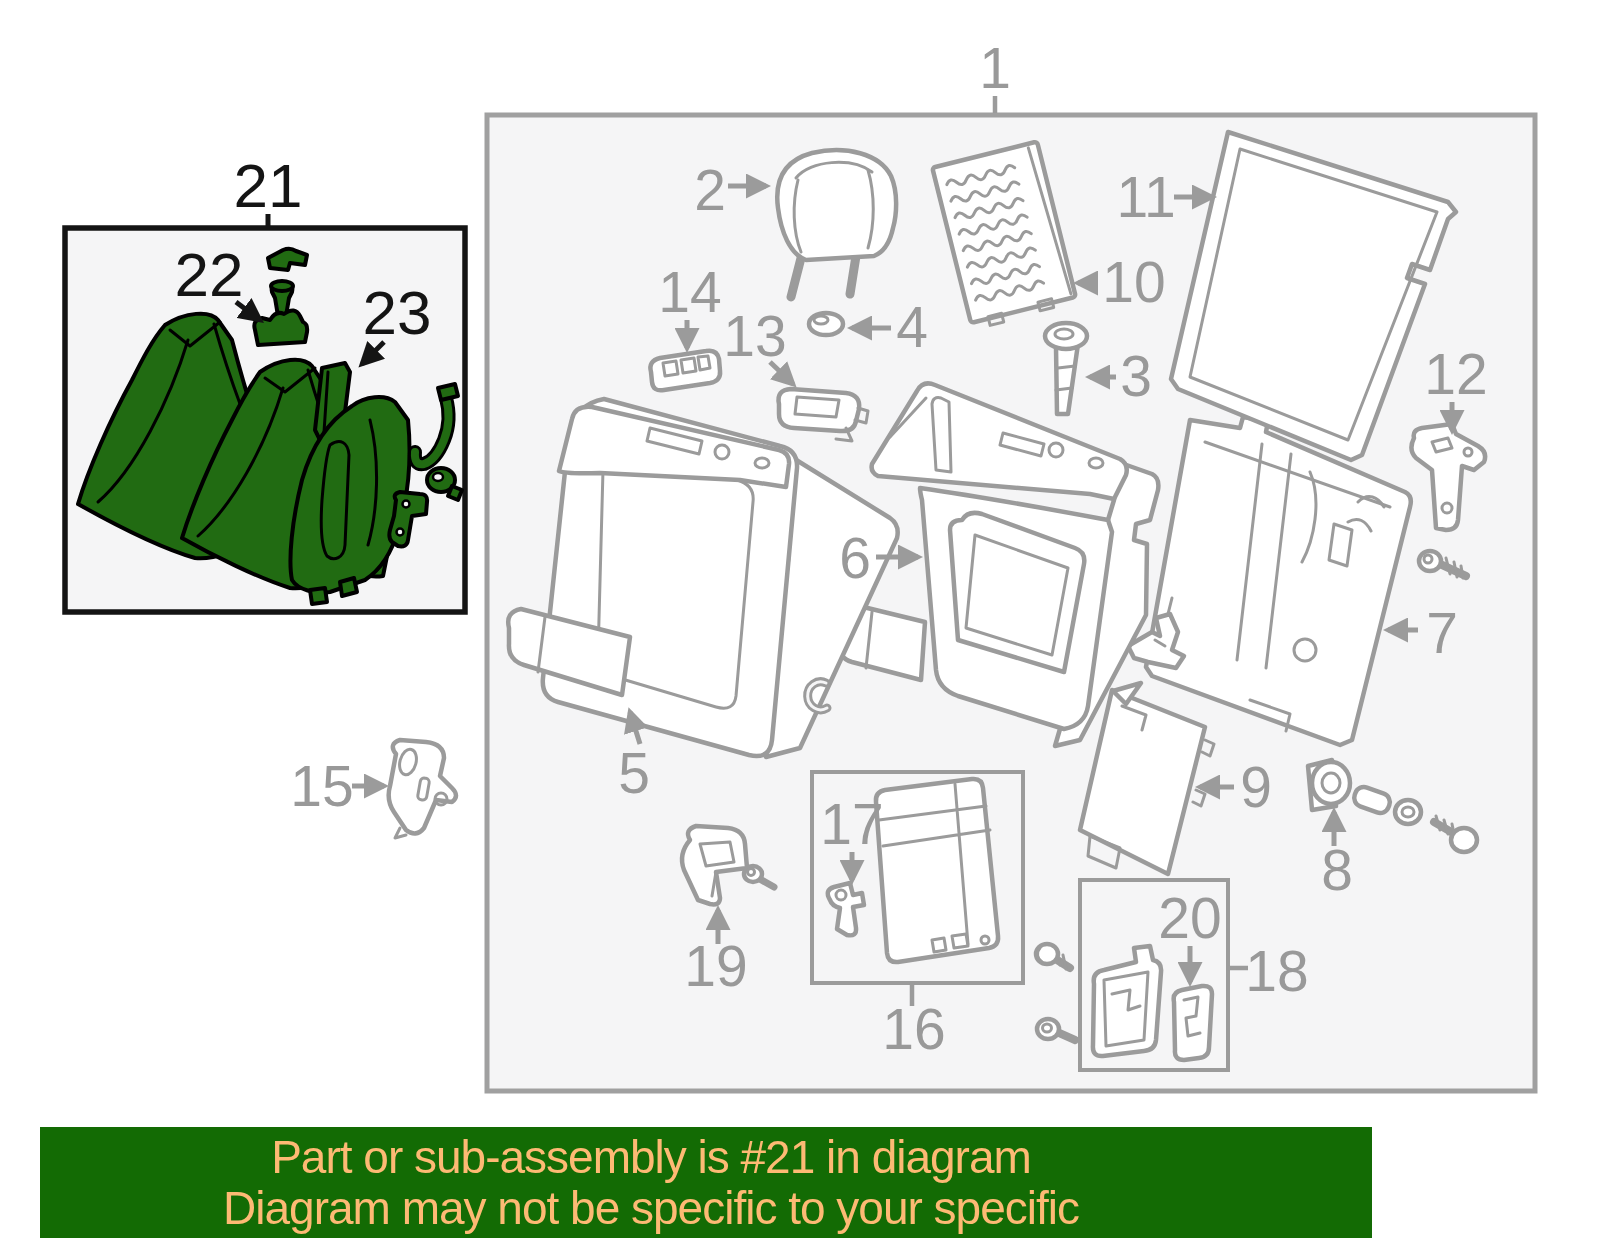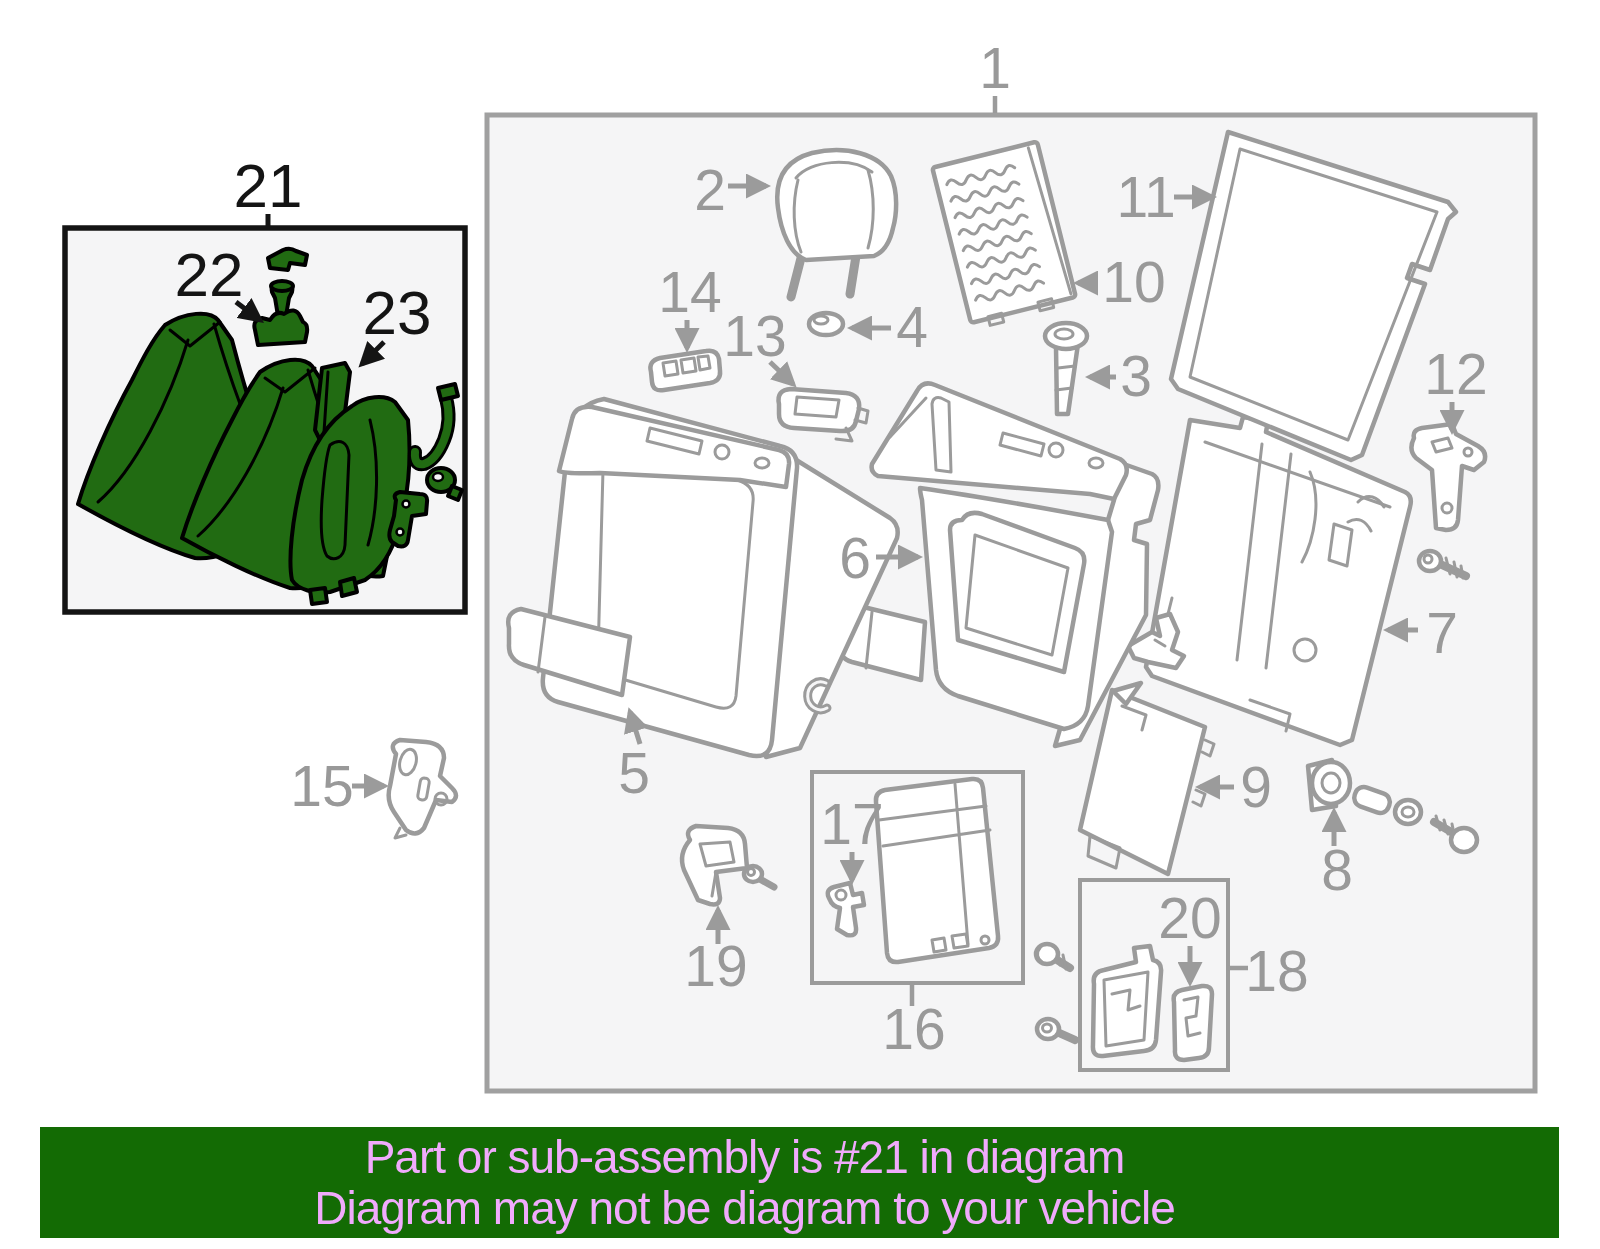--- a/index.html
+++ b/index.html
@@ -16,21 +16,21 @@
   .lbl{fill:#999999;font-size:57px;text-anchor:middle;font-family:"Liberation Sans",sans-serif;}
   .lblk{fill:#141414;font-size:62px;text-anchor:middle;font-family:"Liberation Sans",sans-serif;}
   .arr{stroke:#9b9b9b;stroke-width:5;fill:none;marker-end:url(#ah);}
   .arrk{stroke:#141414;stroke-width:5;fill:none;marker-end:url(#ahb);}
   .tick{stroke:#9b9b9b;stroke-width:4.5;}
   .tickk{stroke:#141414;stroke-width:5;}
   .grn{fill:#216b12;stroke:#000000;stroke-width:4;stroke-linejoin:round;}
   .grnl{fill:none;stroke:#000000;stroke-width:3;stroke-linecap:round;stroke-linejoin:round;}
   .bgl{stroke:#f5f5f6;fill:none;stroke-linecap:round;}
   
-  .banner{position:absolute;left:40px;top:1127px;width:1519px;height:111px;background:#136b04;color:#f0abfc;
+  .banner{position:absolute;left:40px;top:1127px;width:1332px;height:111px;background:#136b04;color:#fdba74;
           display:flex;flex-direction:column;justify-content:center;align-items:center;}
   .banner .bline{font-size:46px;line-height:51px;letter-spacing:-1px;transform:translateX(-55px);white-space:nowrap;}
 </style>
 </head>
 <body>
 
 <div class="stage">
 <svg class="canvas" width="1600" height="1249" viewBox="0 0 1600 1249">
   <defs>
     <marker id="ah" viewBox="0 0 10 10" refX="8" refY="5" markerWidth="5" markerHeight="5" orient="auto-start-reverse">
@@ -350,15 +350,15 @@
   </g>
 
   <line x1="236" y1="302" x2="260" y2="320" class="arrk"></line>
   <text x="209" y="296" class="lblk">22</text>
   <line x1="384" y1="342" x2="362" y2="364" class="arrk"></line>
   <text x="397" y="334" class="lblk">23</text>
 </svg>
 
 <div class="banner">
   <div class="bline">Part or sub-assembly is #21 in diagram</div>
-  <div class="bline">Diagram may not be diagram to your vehicle</div>
+  <div class="bline">Diagram may not be specific to your specific</div>
 </div>
 </div>
 
 </body></html>

